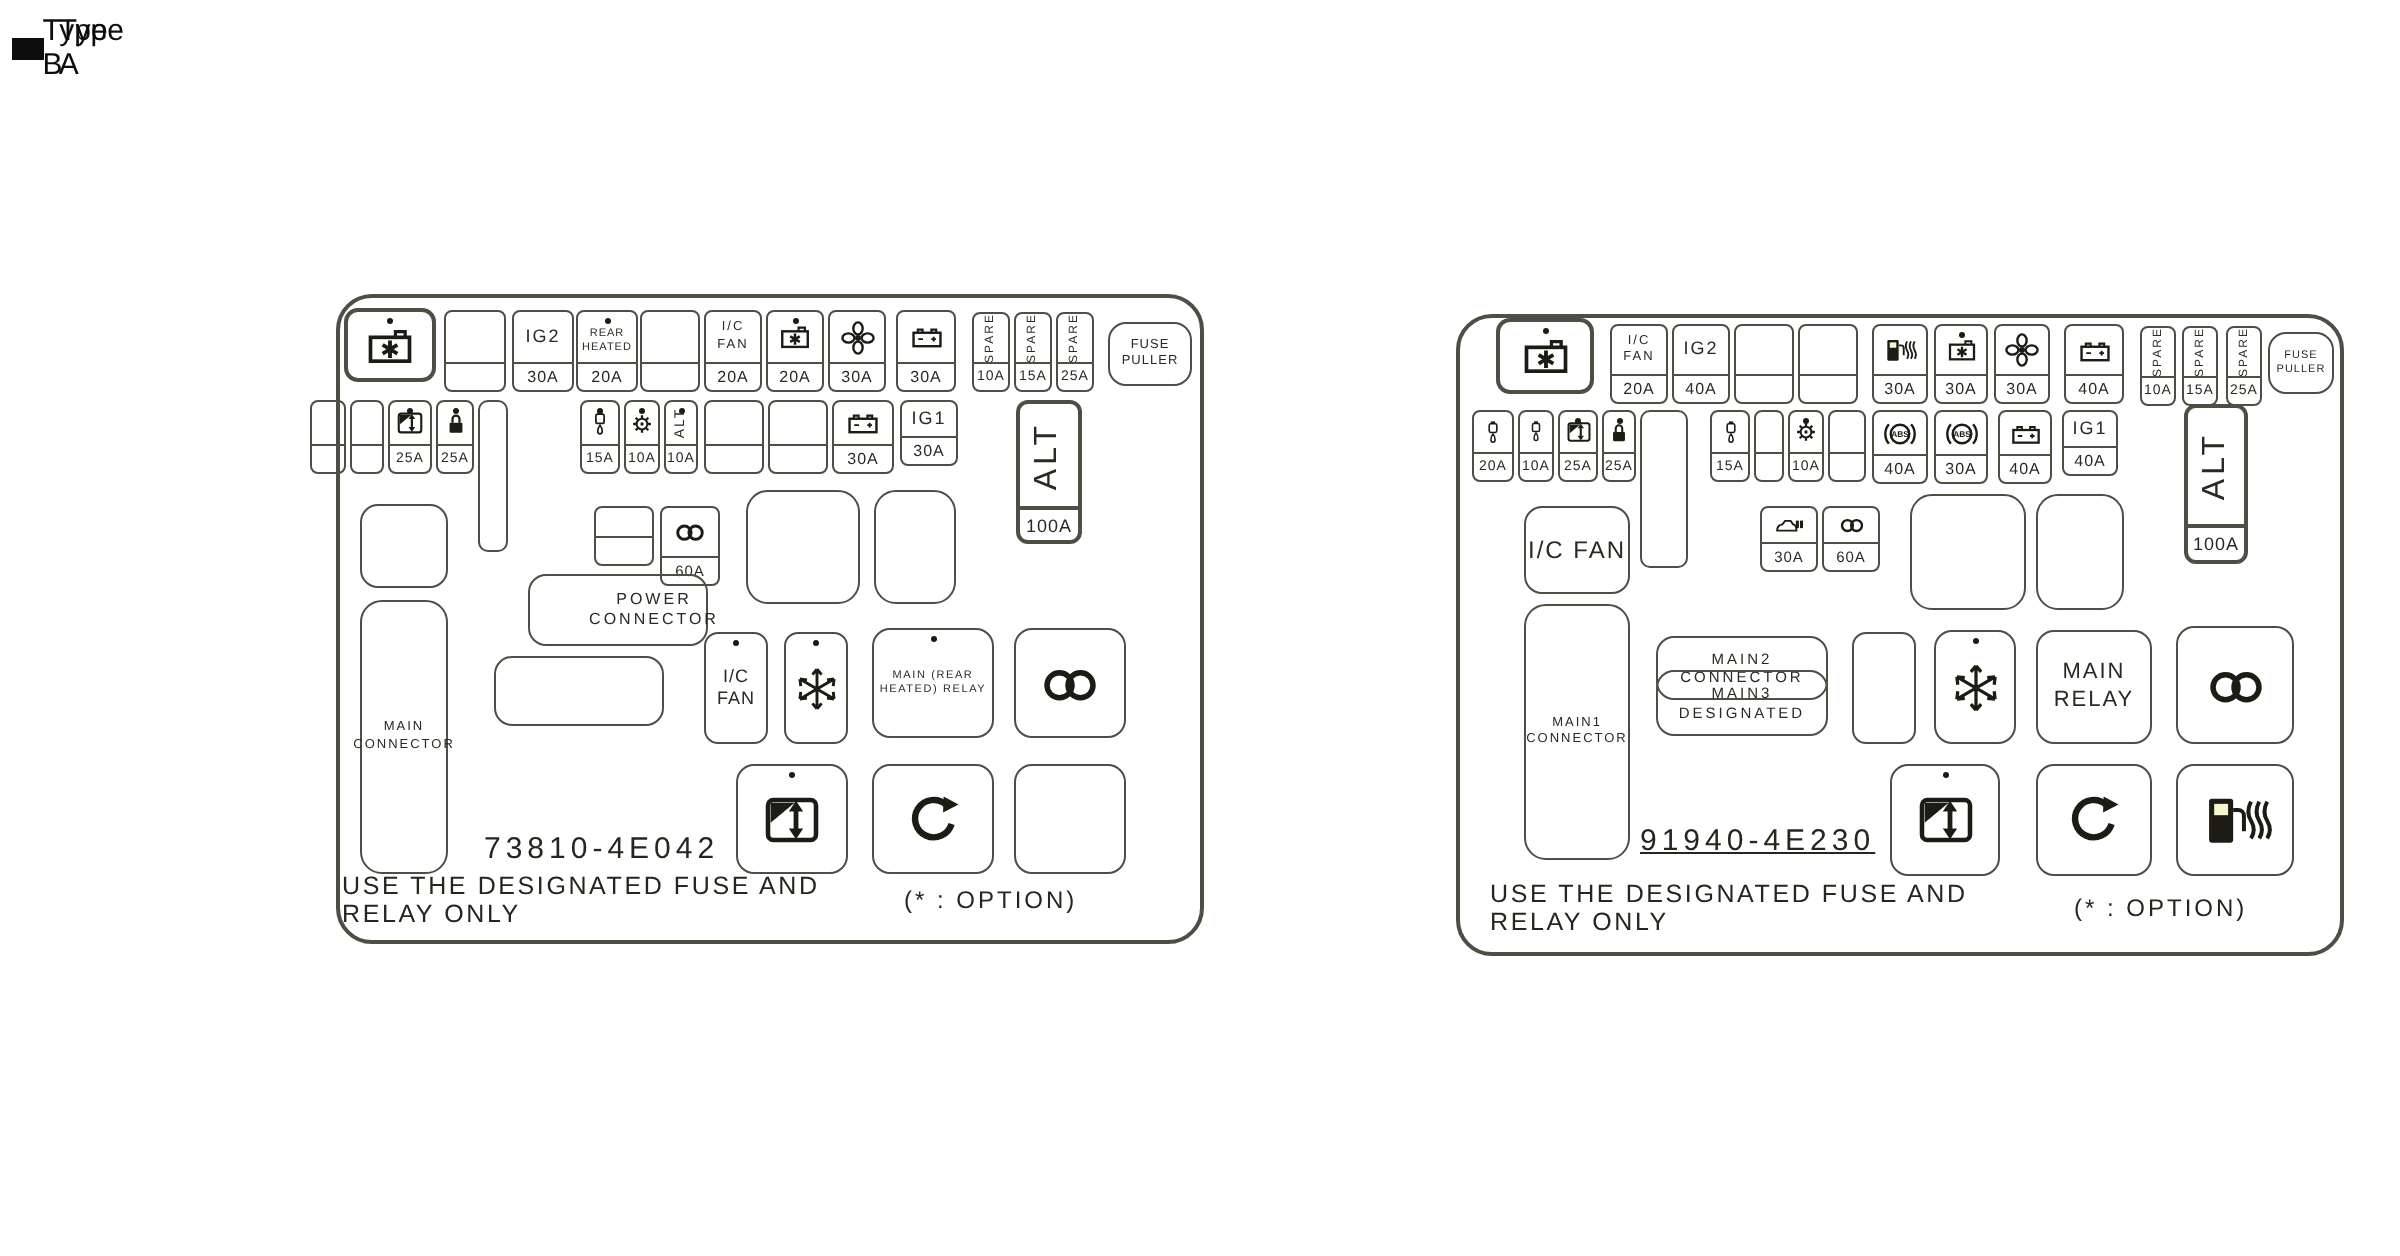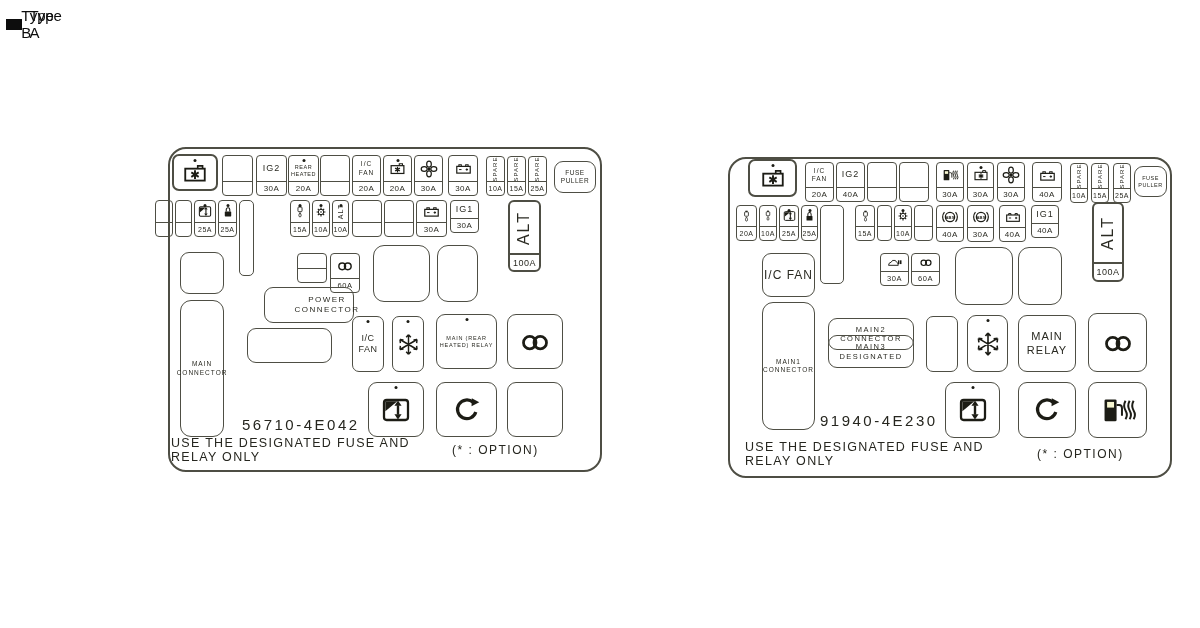--- a/index.html
+++ b/index.html
@@ -315,21 +315,21 @@
         <use href="#sym-window"></use>
       </svg>
   </div>
   <div class="rbox" style="left:436px;top:382px;width:61px;height:55px;">
     <svg class="ic" width="32" height="32">
         <use href="#sym-rotate"></use>
       </svg>
   </div>
   <div class="rbox" style="left:507px;top:382px;width:56px;height:55px;"></div>
 
-  <div class="ptxt" style="left:242px;top:416px;">56710-4E042</div>
+  <div class="ptxt" style="left:242px;top:416px;">73810-4E042</div>
   <div class="warn" style="left:171px;top:437px;">
     <div>USE THE DESIGNATED FUSE AND</div>
     <div>RELAY ONLY</div>
   </div>
   <div class="optnote" style="left:452px;top:443px;">(* :  OPTION)</div>
 
   <div class="panel panel-b">
     <div class="type-title" style="left:6px;top:4px;position:absolute;">
       <span class="type-square"></span>
       <span>Type B</span>
@@ -561,21 +561,21 @@
     <svg class="ic" width="32" height="32">
         <use href="#sym-rotate"></use>
       </svg>
   </div>
   <div class="rbox" style="left:1088px;top:382px;width:59px;height:56px;">
     <svg class="ic" width="40" height="34">
         <use href="#sym-fuelheat"></use>
       </svg>
   </div>
 
-  <div class="ptxt" style="left:820px;top:412px;">91940-4E230</div>
+  <div class="ptxt" style="left:820px;top:412px;text-decoration:underline;">91940-4E230</div>
   <div class="warn" style="left:745px;top:441px;">
     <div>USE THE DESIGNATED FUSE AND</div>
     <div>RELAY ONLY</div>
   </div>
   <div class="optnote" style="left:1037px;top:447px;">(* :  OPTION)</div>
 
 
 </div>
 
 </body></html>

